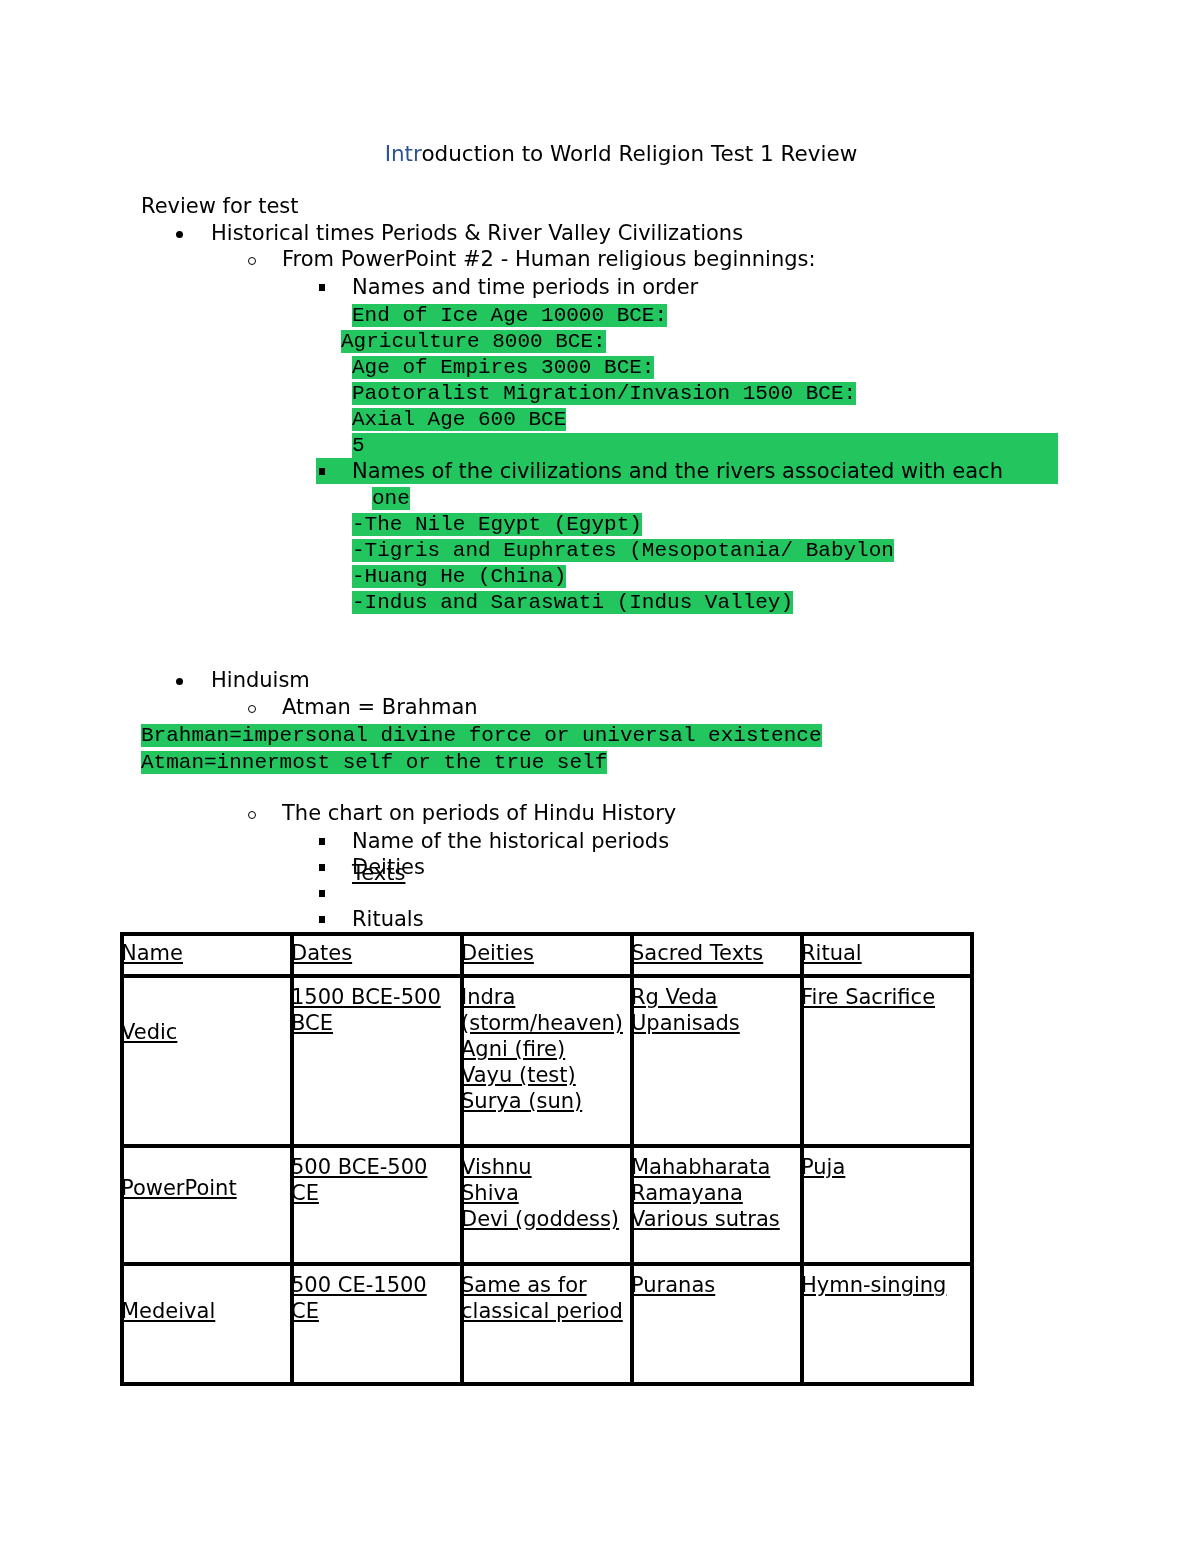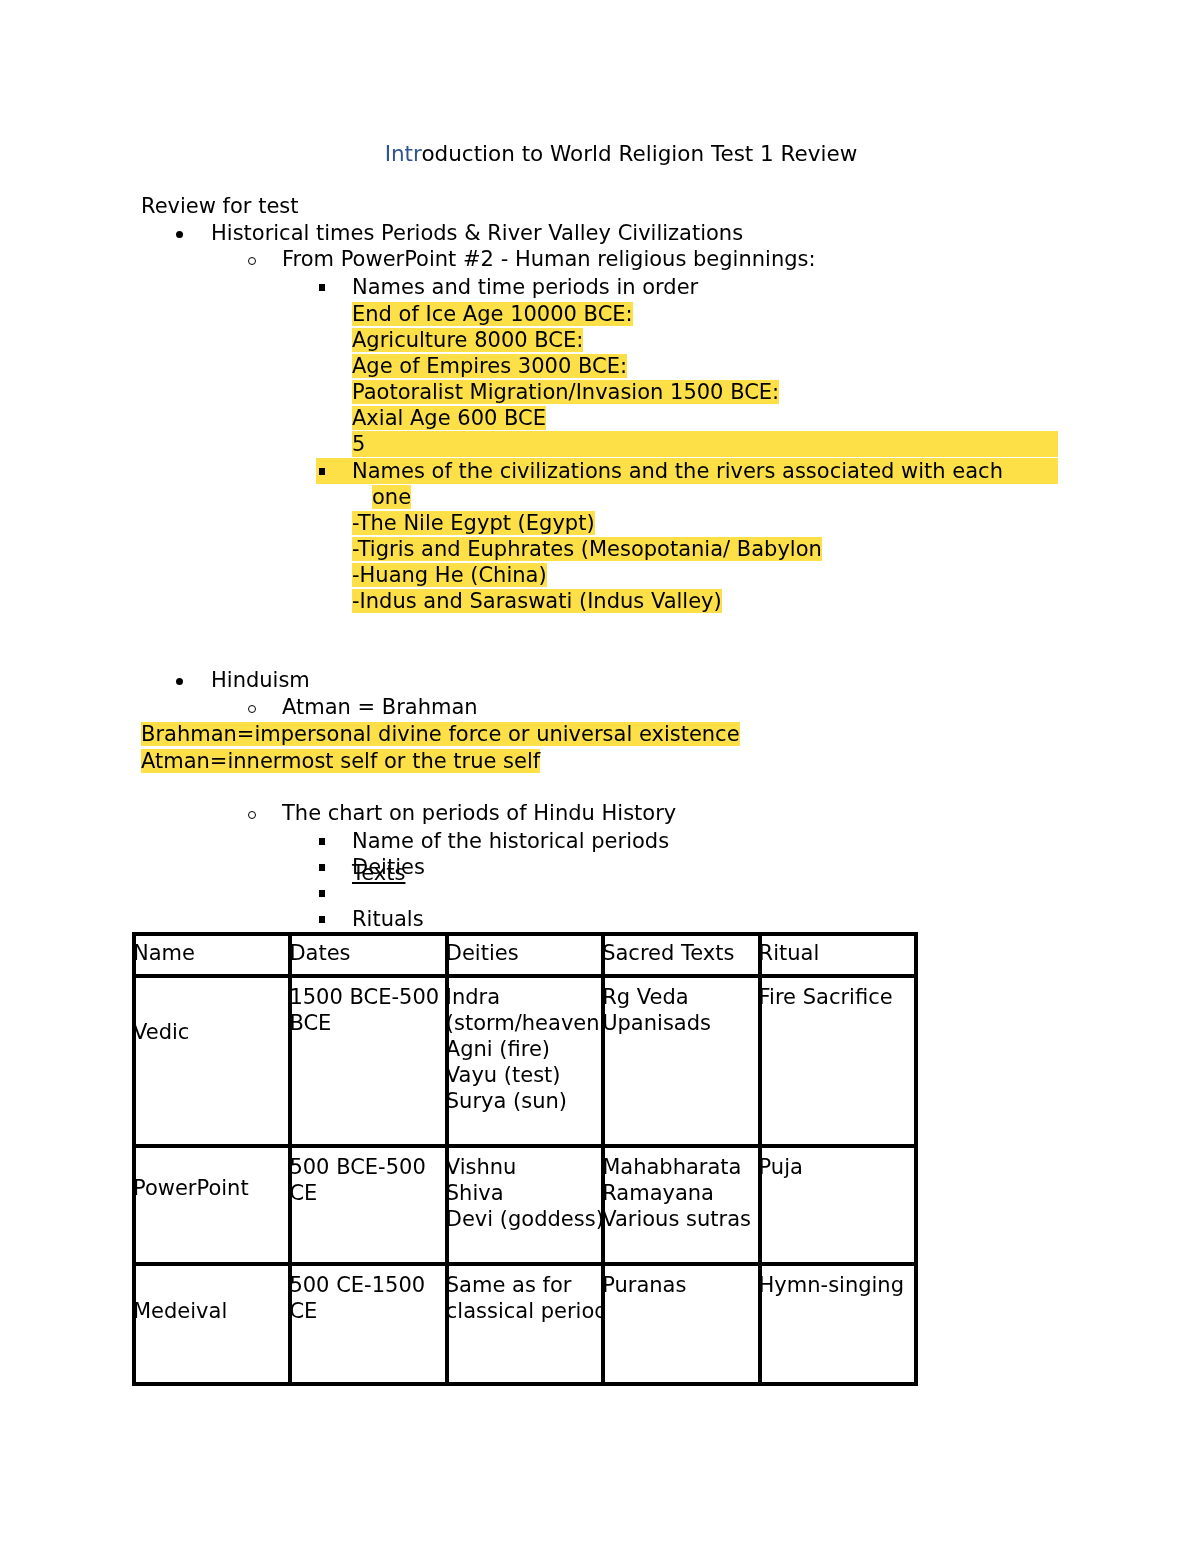--- a/index.html
+++ b/index.html
@@ -6,32 +6,32 @@
   body {
     width: 1200px; height: 1553px; position: relative; overflow: hidden;
     font-family: "DejaVu Sans", sans-serif; color: #000; font-size: 21px;
   }
   .title {
     position: absolute; top: 140px; left: 0; width: 1194px; text-align: center;
     font-size: 21.5px; line-height: 28px; padding-left: 24px;
   }
   .title .accent { color: #2f5496; }
   .line { position: absolute; line-height: 26px; white-space: nowrap; }
-  .hl { background: #fde047; }
+  .hl { background: #22c55e; font-family: Liberation Mono, monospace; }
   .bullet-sq { position: absolute; width: 6px; height: 7px; background: #000; }
   .bullet-circ {
     position: absolute; width: 6px; height: 6px; border: 1.5px solid #000;
     border-radius: 50%;
   }
   .bullet-dot {
     position: absolute; width: 7px; height: 7px; background: #000; border-radius: 50%;
   }
   table.chart {
-    position: absolute; top: 932px; left: 132px; width: 786px;
-    border-collapse: collapse; border: 4px solid #000; table-layout: fixed;
+    position: absolute; top: 932px; left: 120px; width: 854px;
+    border-collapse: collapse; border: 4px solid #000; table-layout: fixed; text-decoration: underline;
   }
   table.chart td {
     border: 4px solid #000; vertical-align: top; padding: 6px 0 0 0;
     font-size: 21px; line-height: 26px; overflow: hidden; white-space: nowrap;
   }
   table.chart td.name { vertical-align: middle; padding-top: 0; }
   table.chart td .cell-line { display: block; margin-left: -3px; }
   table.chart tr.head td { height: 34px; padding-top: 4px; }
   table.chart tr.r1 td { height: 160px; }
   table.chart tr.r2 td { height: 108px; }
@@ -50,21 +50,21 @@
 <div class="line" style="top:220px;left:211px;">Historical times Periods &amp; River Valley Civilizations</div>
 
 <span class="bullet-circ" style="top:257px;left:248px;"></span>
 <div class="line" style="top:246px;left:282px;">From PowerPoint #2 - Human religious beginnings:</div>
 
 <span class="bullet-sq" style="top:284px;left:319px;"></span>
 <div class="line" style="top:274px;left:352px;">Names and time periods in order</div>
 
 <div>
   <div class="line" style="top:301px;left:352px;"><span class="hl">End of Ice Age 10000 BCE:</span></div>
-  <div class="line" style="top:327px;left:352px;"><span class="hl">Agriculture 8000 BCE:</span></div>
+  <div class="line" style="top:327px;left:341px;"><span class="hl">Agriculture 8000 BCE:</span></div>
   <div class="line" style="top:353px;left:352px;"><span class="hl">Age of Empires 3000 BCE:</span></div>
   <div class="line" style="top:379px;left:352px;"><span class="hl">Paotoralist Migration/Invasion 1500 BCE:</span></div>
   <div class="line" style="top:405px;left:352px;"><span class="hl">Axial Age 600 BCE</span></div>
   <div class="line" style="top:431px;left:352px;width:706px;"><span class="hl" style="display:inline-block;width:706px;">5</span></div>
 </div>
 
 <div class="hl" style="position:absolute;top:458px;left:316px;width:742px;height:26px;"></div>
 <span class="bullet-sq" style="top:468px;left:319px;"></span>
 <div class="line" style="top:458px;left:352px;">Names of the civilizations and the rivers associated with each</div>
 <div class="line" style="top:484px;left:352px;padding-left:20px;"><span class="hl">one</span></div>

